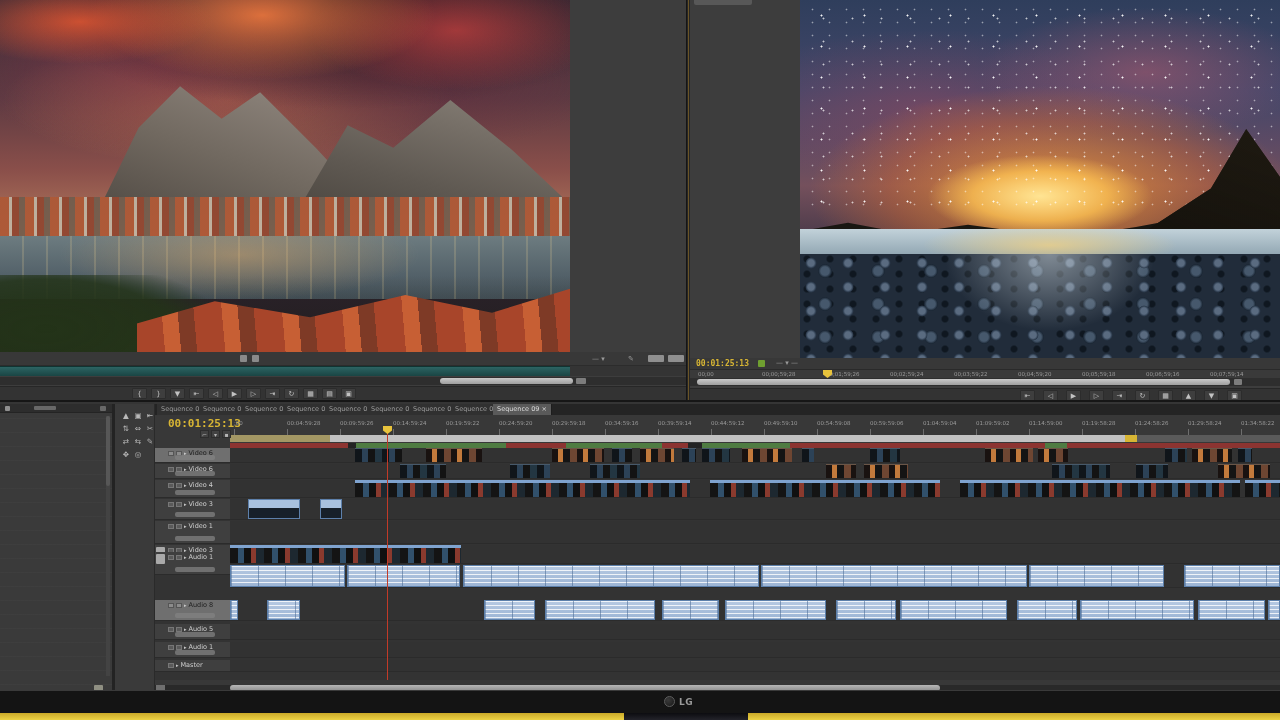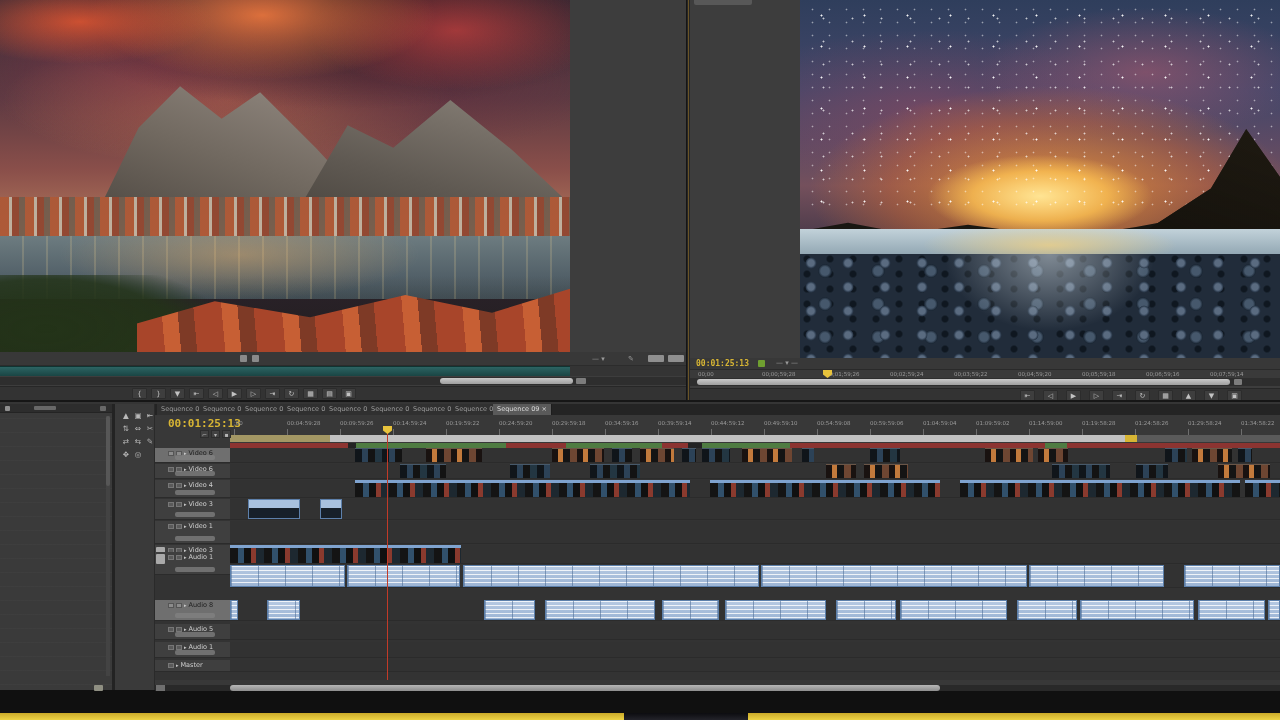--- a/index.html
+++ b/index.html
@@ -539,16 +539,22 @@
         </div>
         <div id="playhead-line" style="left: 232px;"></div>
         <div id="playhead-mark" style="left: 228px;"></div>
       <div class="mini" style="left: 45px;">⌐</div>
           <div class="mini" style="left: 56px;">▾</div>
           <div class="mini" style="left: 67px;">▪</div>
         </div>
     </div>
   </div>
 
+  <div class="abs" id="bezel">
+    <div id="lg">
+      <div class="circ"></div>
+      <span class="txt">LG</span>
+    </div>
+  </div>
   <div class="abs" id="desk">
     <div id="stand"></div>
   </div>
 </div>
 
 </body></html>

